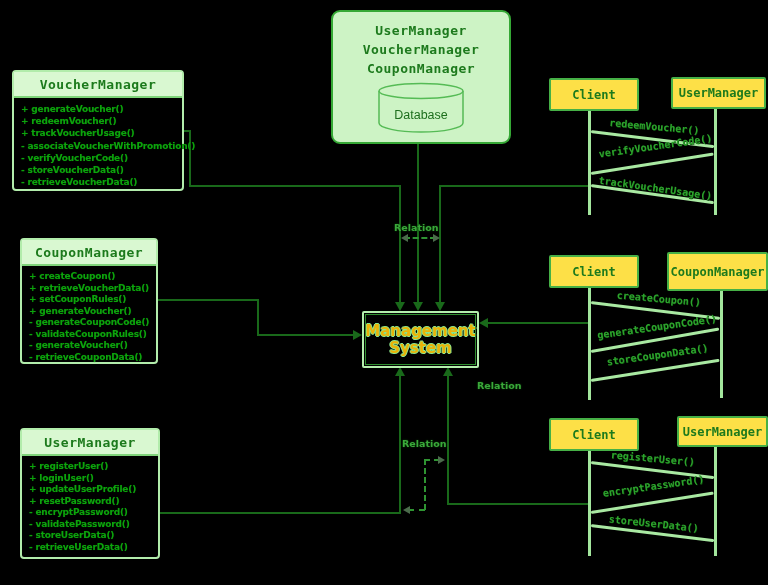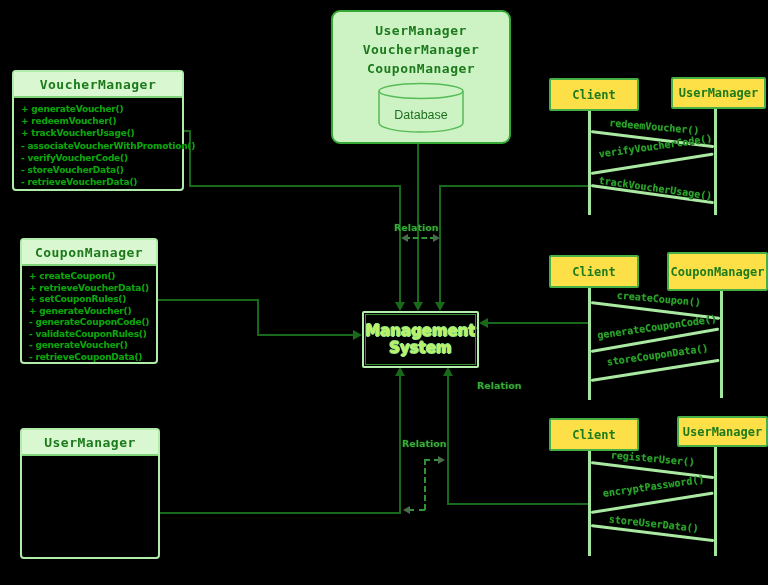--- a/index.html
+++ b/index.html
@@ -37,21 +37,21 @@
   .classbox .m{font:bold 9px "DejaVu Sans",sans-serif;color:#0ca40c;line-height:12px;
                white-space:nowrap;letter-spacing:-0.2px;text-shadow:0 0 1px #063f06;}
   .classbox.cb1 .m{line-height:12.2px;}
   .classbox.cb2 .m,.classbox.cb3 .m{line-height:11.5px;}
 
   
   .ms-box{position:absolute;left:362px;top:311px;width:117px;height:57px;background:#000;
           border:2px solid #b5efad;border-radius:2px;box-sizing:border-box;
           display:flex;flex-direction:column;align-items:center;justify-content:center;}
   .ms-box:before{content:"";position:absolute;inset:1px;border:1px solid #2f8f2f;pointer-events:none;}
-  .ms-box .t{font:bold 15px "DejaVu Sans",sans-serif;color:#bef264;line-height:17px;
+  .ms-box .t{font:bold 15px "DejaVu Sans",sans-serif;color:#eab308;line-height:17px;
              text-shadow:-1px 0 0 #8ce68c,1px 0 0 #8ce68c,0 -1px 0 #8ce68c,0 1px 0 #8ce68c;}
 
   
   .seq-box{position:absolute;background:#fde047;border:2px solid #46b046;border-radius:2px;box-sizing:border-box;
            display:flex;align-items:center;justify-content:center;
            font:bold 12px "DejaVu Sans Mono",monospace;color:#1d7a1d;}
   .lifeline{position:absolute;width:3px;background:#a3e69d;}
   .msg-line{position:absolute;height:3px;background:#a9e9a2;transform-origin:0 50%;border-radius:2px;}
   .msg-label{position:absolute;font:bold 10px "DejaVu Sans Mono",monospace;color:#2da32d;
              text-align:center;white-space:nowrap;transform-origin:0 50%;text-shadow:0.5px 0.5px 0 #0a4a0a;}
@@ -140,20 +140,30 @@
       <div class="m">+ generateVoucher()</div>
       <div class="m">- generateCouponCode()</div>
       <div class="m">- validateCouponRules()</div>
       <div class="m">- generateVoucher()</div>
       <div class="m">- retrieveCouponData()</div>
     </div>
   </div>
 
   <div class="classbox cb3" style="left:20px;top:428px;width:140px;height:131px;">
     <div class="hdr">UserManager</div>
+    <div class="bodybox">
+      <div class="m">+ registerUser()</div>
+      <div class="m">+ loginUser()</div>
+      <div class="m">+ updateUserProfile()</div>
+      <div class="m">+ resetPassword()</div>
+      <div class="m">- encryptPassword()</div>
+      <div class="m">- validatePassword()</div>
+      <div class="m">- storeUserData()</div>
+      <div class="m">- retrieveUserData()</div>
+    </div>
   </div>
 
   <div class="ms-box">
     <div class="t">Management</div>
     <div class="t">System</div>
   </div>
 
   <div class="seq-box" style="left:549px;top:78px;width:90px;height:33px;">
     <span>Client</span>
   </div>

